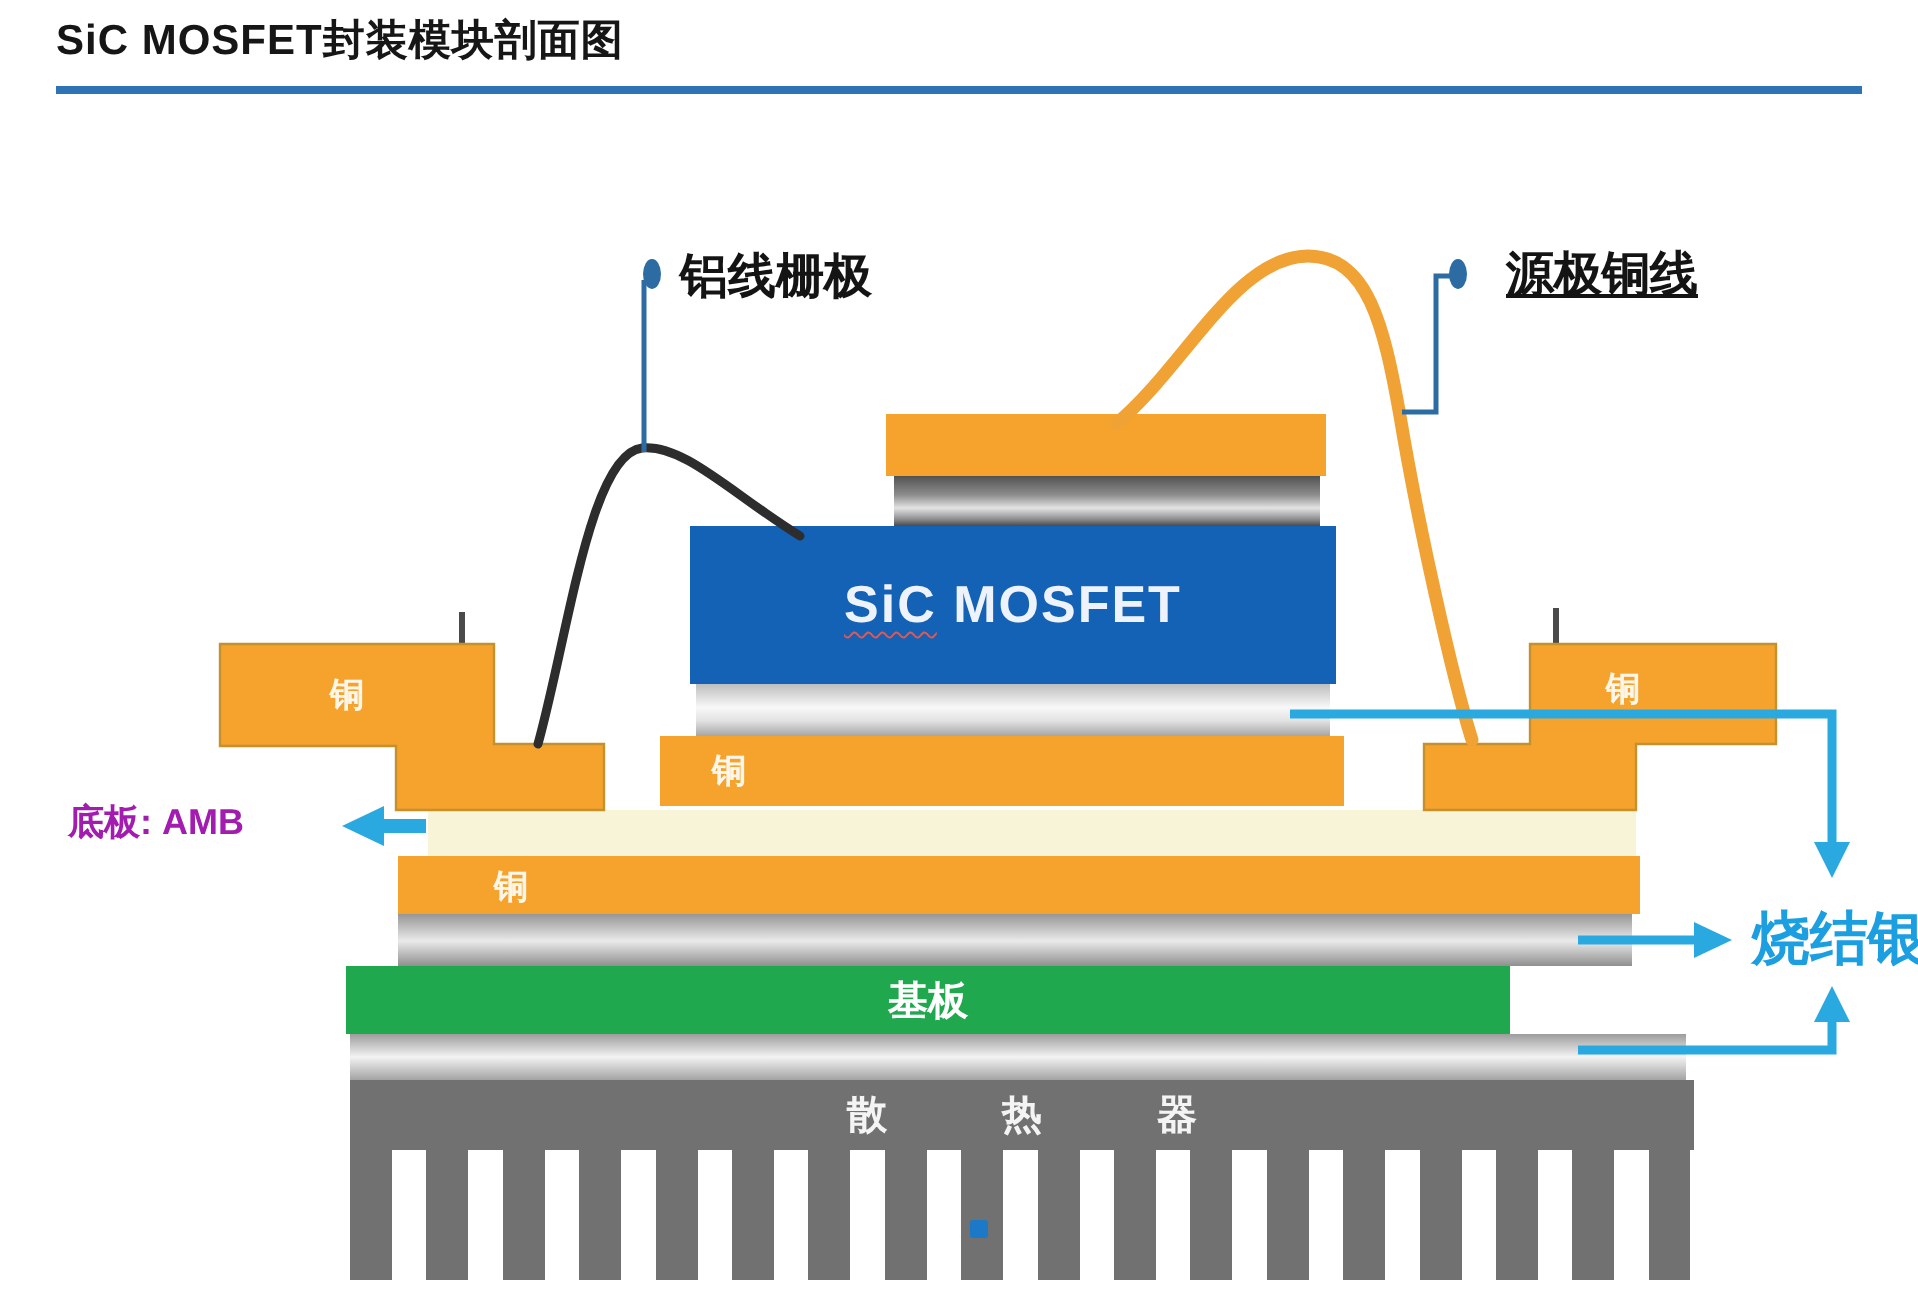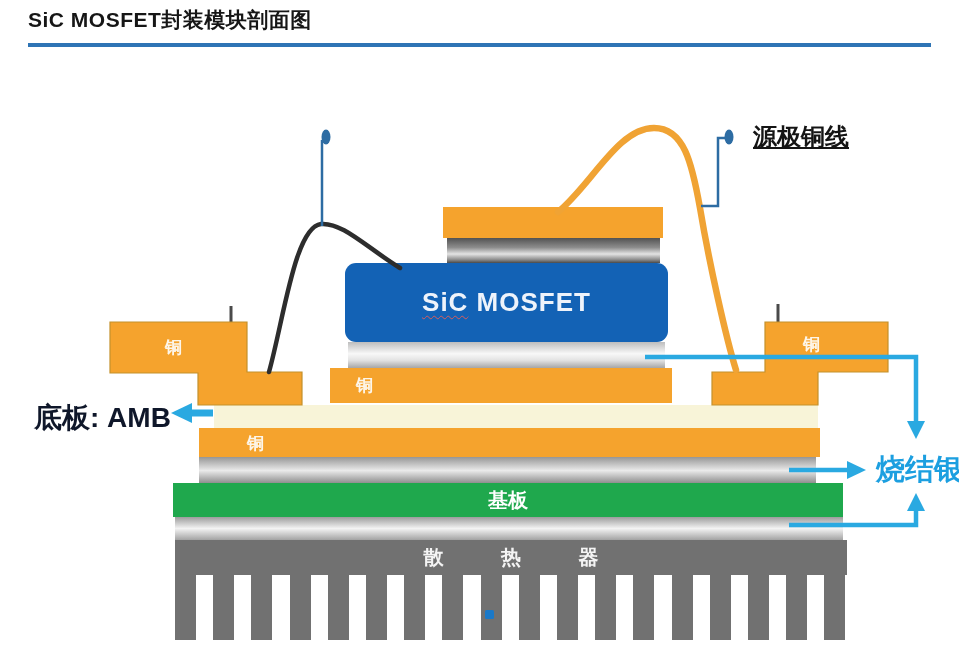--- a/index.html
+++ b/index.html
@@ -11,48 +11,48 @@
   .layer{position:absolute;z-index:1;}
   .lbl-copper{color:#fdf6ea;font-weight:bold;font-size:17px;line-height:1;}
   .copper{background:#F5A32D;}
   .cream{background:#F8F4D8;}
   .green{background:#1FA84D;display:flex;align-items:center;justify-content:center;}
   .green .txt{color:#ffffff;font-weight:bold;font-size:20px;}
   .silver-die{background:linear-gradient(180deg,#bdbdbd 0%,#f8f8f8 45%,#e3e3e3 70%,#a6a6a6 100%);}
   .dark-metal{background:linear-gradient(180deg,#525252 0%,#8d8d8d 38%,#e3e3e3 64%,#8f8f8f 86%,#4a4a4a 100%);}
   .silver-a{background:linear-gradient(180deg,#969696 0%,#eaeaea 52%,#8f8f8f 100%);}
   .silver-b{background:linear-gradient(180deg,#9c9c9c 0%,#f3f3f3 50%,#a3a3a3 100%);}
-  .chip{background:#1362B5;display:flex;align-items:center;justify-content:center;border-radius:11px;}
+  .chip{background:#1362B5;display:flex;align-items:center;justify-content:center;}
   .chip .txt{color:#eef3fb;font-weight:bold;font-size:26px;letter-spacing:1px;white-space:pre;}
   .chip .sic{text-decoration:underline wavy #d85c5c 1px;text-underline-offset:4px;}
   .hs-body{background:#717171;display:flex;align-items:center;justify-content:center;}
   .hs-body .txt{color:#f4f4f4;font-weight:bold;font-size:20px;letter-spacing:26px;text-indent:26px;}
   .hs-fins{background:repeating-linear-gradient(to right,#717171 0px,#717171 21px,
             rgba(0,0,0,0) 21px,rgba(0,0,0,0) 38.2px);}
   svg.overlay{position:absolute;left:0;top:0;z-index:2;pointer-events:none;}
   .diagram-label{position:absolute;z-index:3;font-weight:bold;white-space:nowrap;}
   .callout-text{font-size:24px;color:#141414;}
   .sinter-text{font-size:29px;color:#1C9FE0;}
-  .amb-text{font-size:28px;color:#0f172a;}
+  .amb-text{font-size:18px;color:#a21caf;}
   .lbl-on-copper{position:absolute;z-index:3;}
 </style>
 </head>
 <body>
 
 <div class="page">
 
   <div class="title">SiC MOSFET封装模块剖面图</div>
   <div class="title-rule"></div>
 
   <div class="layer hs-fins" style="left:175px;top:575px;width:670px;height:65px;"></div>
   <div class="layer hs-body" style="left:175px;top:540px;width:672px;height:35px;">
     <span class="txt">散 热 器</span>
   </div>
   <div class="layer silver-b" style="left:175px;top:517px;width:668px;height:23px;"></div>
-  <div class="layer green" style="left:173px;top:483px;width:670px;height:34px;">
+  <div class="layer green" style="left:173px;top:483px;width:582px;height:34px;">
     <span class="txt">基板</span>
   </div>
   <div class="layer silver-a" style="left:199px;top:457px;width:617px;height:26px;"></div>
   <div class="layer copper" style="left:199px;top:428px;width:621px;height:29px;"></div>
   <div class="lbl-on-copper lbl-copper" style="left:247px;top:435px;">铜</div>
   <div class="layer cream" style="left:214px;top:405px;width:604px;height:23px;"></div>
 
   <div class="layer copper" style="left:330px;top:368px;width:342px;height:35px;"></div>
   <div class="lbl-on-copper lbl-copper" style="left:356px;top:377px;">铜</div>
 
@@ -92,16 +92,17 @@
 
     <line x1="213" y1="413" x2="190" y2="413" stroke="#2AA9E1" stroke-width="7"></line>
     <polygon points="171,413 192,403 192,423" fill="#2AA9E1"></polygon>
 
     <rect x="485" y="610" width="9" height="9" rx="1.5" fill="#1B79C8"></rect>
   </svg>
 
   <div class="lbl-on-copper lbl-copper" style="left:165px;top:339px;">铜</div>
   <div class="lbl-on-copper lbl-copper" style="left:803px;top:336px;">铜</div>
 
+  <div class="diagram-label callout-text" style="left:340px;top:122px;">铝线栅极</div>
   <div class="diagram-label callout-text" style="left:753px;top:121px;text-decoration:underline;">源极铜线</div>
   <div class="diagram-label amb-text" style="left:34px;top:399px;">底板: AMB</div>
   <div class="diagram-label sinter-text" style="left:876px;top:450px;">烧结银</div>
 </div>
 
 </body></html>

